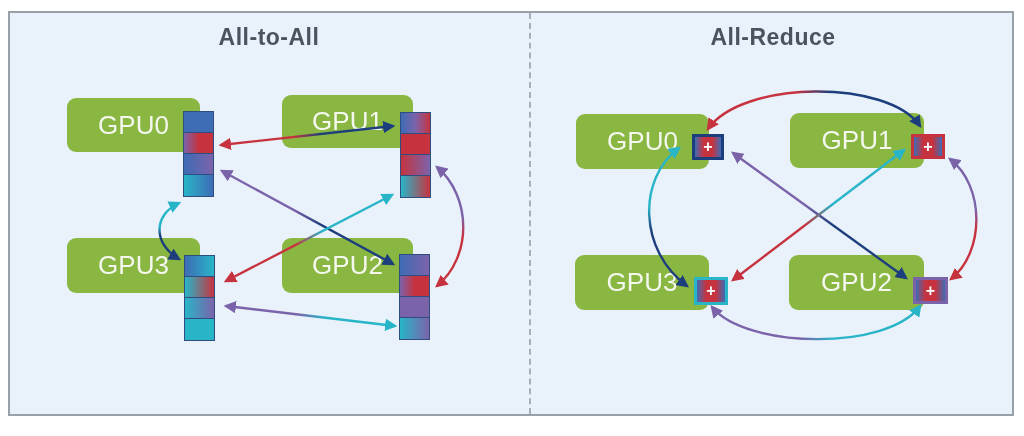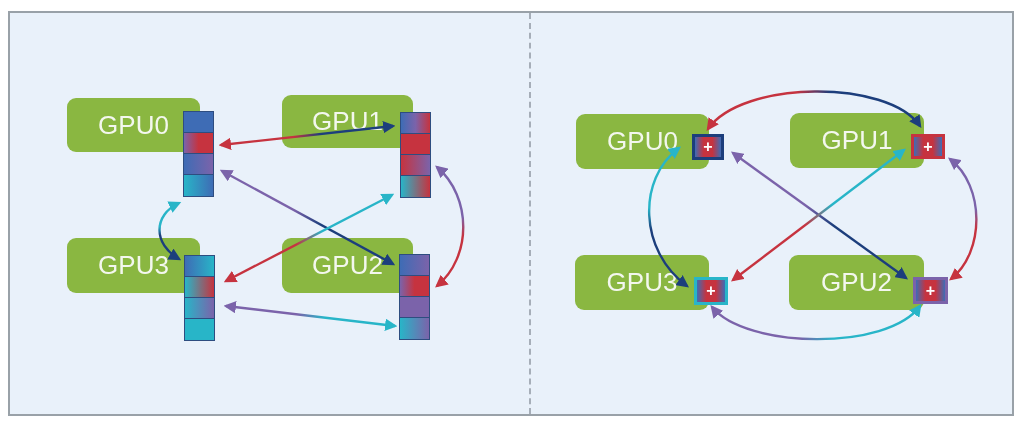--- a/index.html
+++ b/index.html
@@ -39,20 +39,22 @@
                pointer-events:none;}
 </style>
 </head>
 <body>
 
 <div class="stage">
 
   <div class="panel-box"></div>
   <div class="divider"></div>
 
+  <h2 class="title title-left">All-to-All</h2>
+  <h2 class="title title-right">All-Reduce</h2>
 
   <div class="gpu" id="lg0">
       <span>GPU0</span>
     </div>
   <div class="gpu" id="lg1">
       <span>GPU1</span>
     </div>
   <div class="gpu" id="lg3">
       <span>GPU3</span>
     </div>

